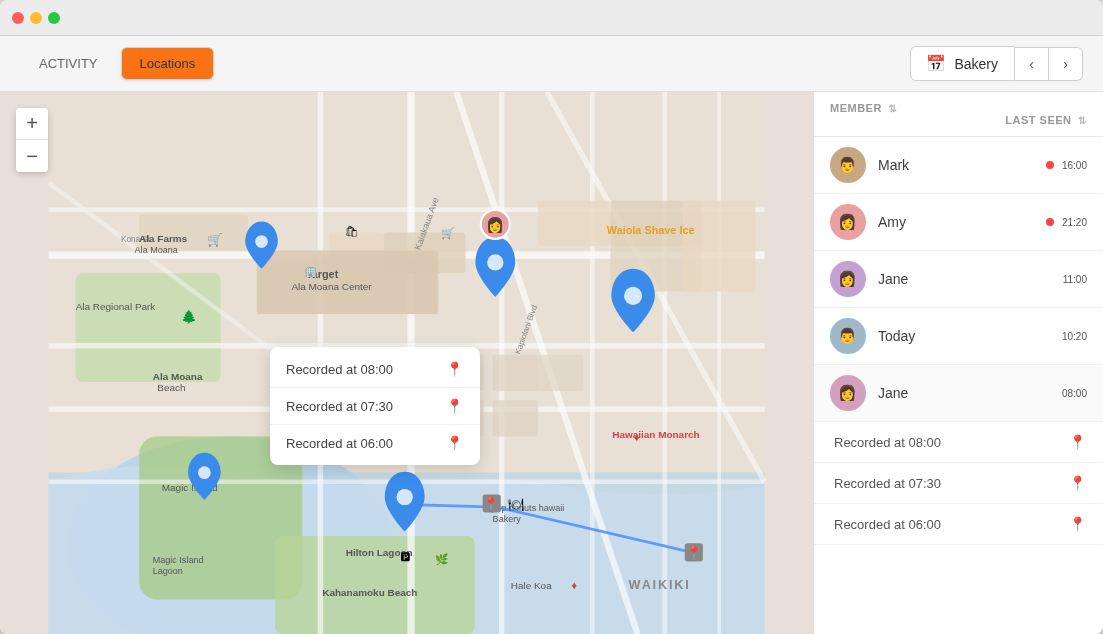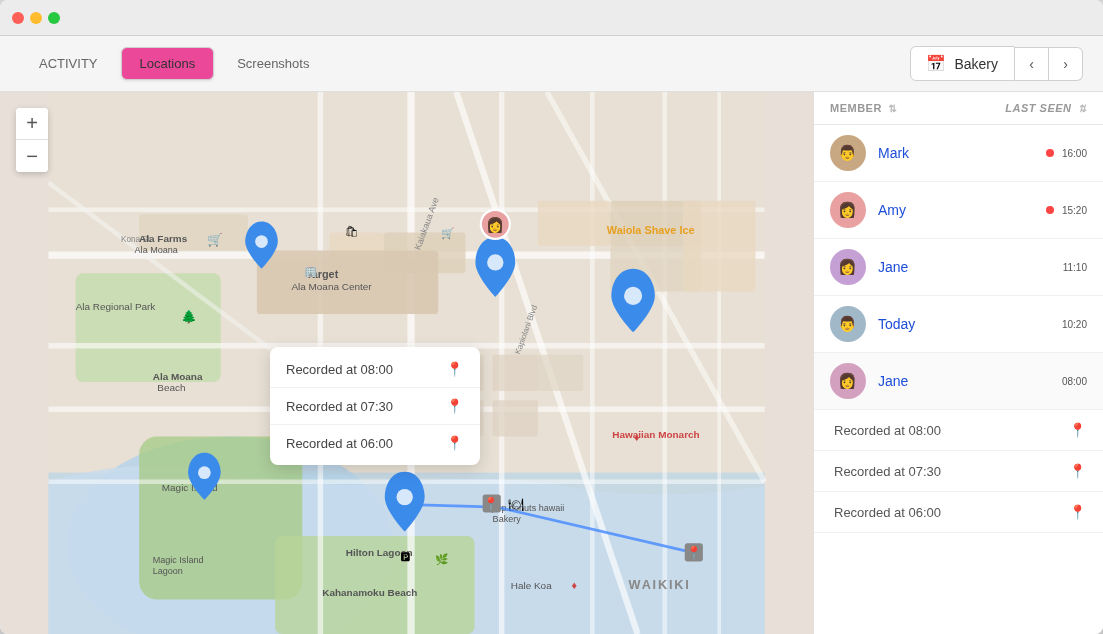--- a/index.html
+++ b/index.html
@@ -47,21 +47,21 @@
       padding: 8px 18px;
       border-radius: 6px;
       font-size: 13px;
       font-weight: 500;
       color: #666;
       cursor: pointer;
       border: 1px solid transparent;
       background: transparent;
     }
     .tab.active {
-      background: #ec4899;
+      background: #f97316;
       border: 1px solid #d0d0d0;
       color: #333;
       box-shadow: 0 1px 3px rgba(0,0,0,0.1);
     }
 
     .date-nav {
       display: flex;
       align-items: center;
       gap: 0;
     }
@@ -176,23 +176,24 @@
 
     .sidebar-header {
       display: flex;
       padding: 10px 16px;
       border-bottom: 1px solid #e8e8e8;
       font-size: 11px;
       font-weight: 600;
       color: #999;
       letter-spacing: 0.5px;
       text-transform: uppercase;
+      flex-direction: column;
     }
     .header-member { flex: 1; }
-    .header-lastseen { text-align: right; font-style: italic; }
+    .header-lastseen { text-align: right; }
 
     .member-row {
       display: flex;
       align-items: center;
       padding: 10px 16px;
       border-bottom: 1px solid #f0f0f0;
       cursor: pointer;
     }
     .member-row.expanded { background: #fafafa; }
 
@@ -204,21 +205,21 @@
       flex-shrink: 0;
       overflow: hidden;
       display: flex;
       align-items: center;
       justify-content: center;
       font-size: 15px;
     }
     .member-name {
       flex: 1;
       font-size: 14px;
-      color: #1d4ed8;
+      color: #404040;
       font-weight: 500;
     }
     .member-time {
       font-size: 10px;
       color: #555;
     }
     .online-dot {
       width: 8px;
       height: 8px;
       border-radius: 50%;
@@ -250,21 +251,20 @@
       <div class="tl tl-red"></div>
       <div class="tl tl-yellow"></div>
       <div class="tl tl-green"></div>
     </div>
   </div>
 
   <div class="toolbar">
     <div class="tab-group">
       <div class="tab">ACTIVITY</div>
       <div class="tab active">Locations</div>
-      <div class="tab">Screenshots</div>
     </div>
     <div class="date-nav">
       <div class="date-box">
         <span class="calendar-icon">📅</span>
         <span>Bakery</span>
       </div>
       <button class="nav-btn">‹</button>
       <button class="nav-btn">›</button>
     </div>
   </div>
@@ -434,28 +434,28 @@
         <div class="avatar" style="background:#c8a882;">👨</div>
         <span class="member-name">Mark</span>
         <div class="online-dot"></div>
         <span class="member-time">16:00</span>
       </div>
 
       <div class="member-row">
         <div class="avatar" style="background:#e8a0a0;">👩</div>
         <span class="member-name">Amy</span>
         <div class="online-dot"></div>
-        <span class="member-time">15:20</span>
+        <span class="member-time">21:20</span>
       </div>
 
       <div class="member-row">
         <div class="avatar" style="background:#c4a0d4;">👩</div>
         <span class="member-name">Jane</span>
         <div class="online-dot hidden"></div>
-        <span class="member-time">11:10</span>
+        <span class="member-time">11:00</span>
       </div>
 
       <div class="member-row">
         <div class="avatar" style="background:#a0b8c8;">👨</div>
         <span class="member-name">Today</span>
         <div class="online-dot hidden"></div>
         <span class="member-time">10:20</span>
       </div>
 
       <div class="member-row expanded">

